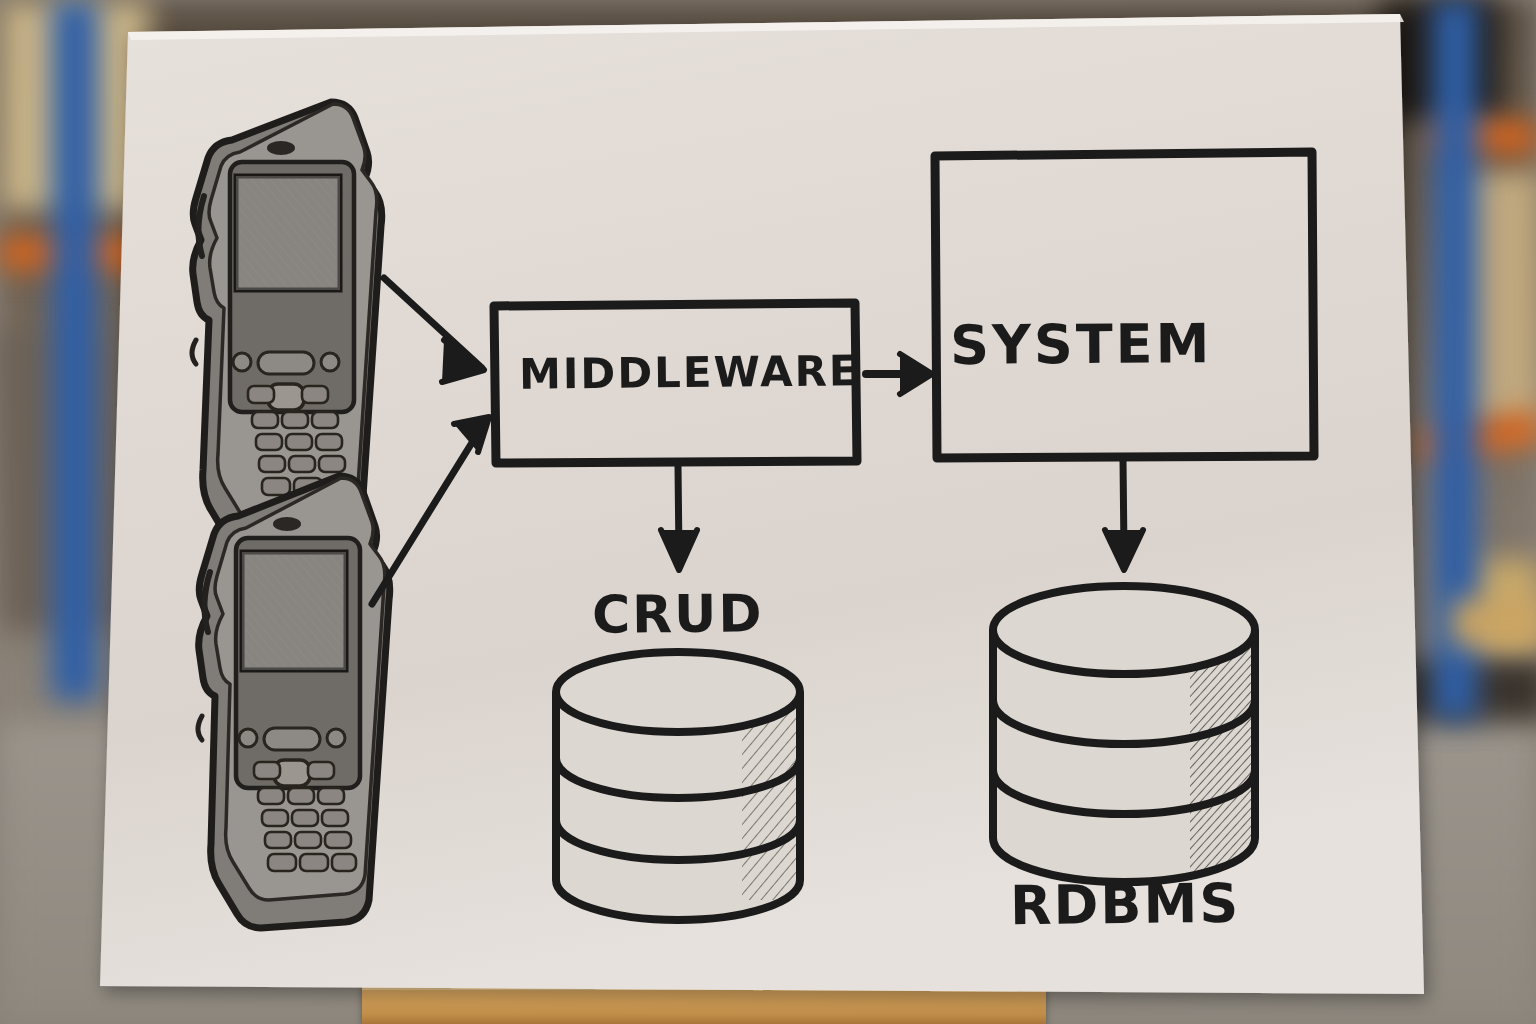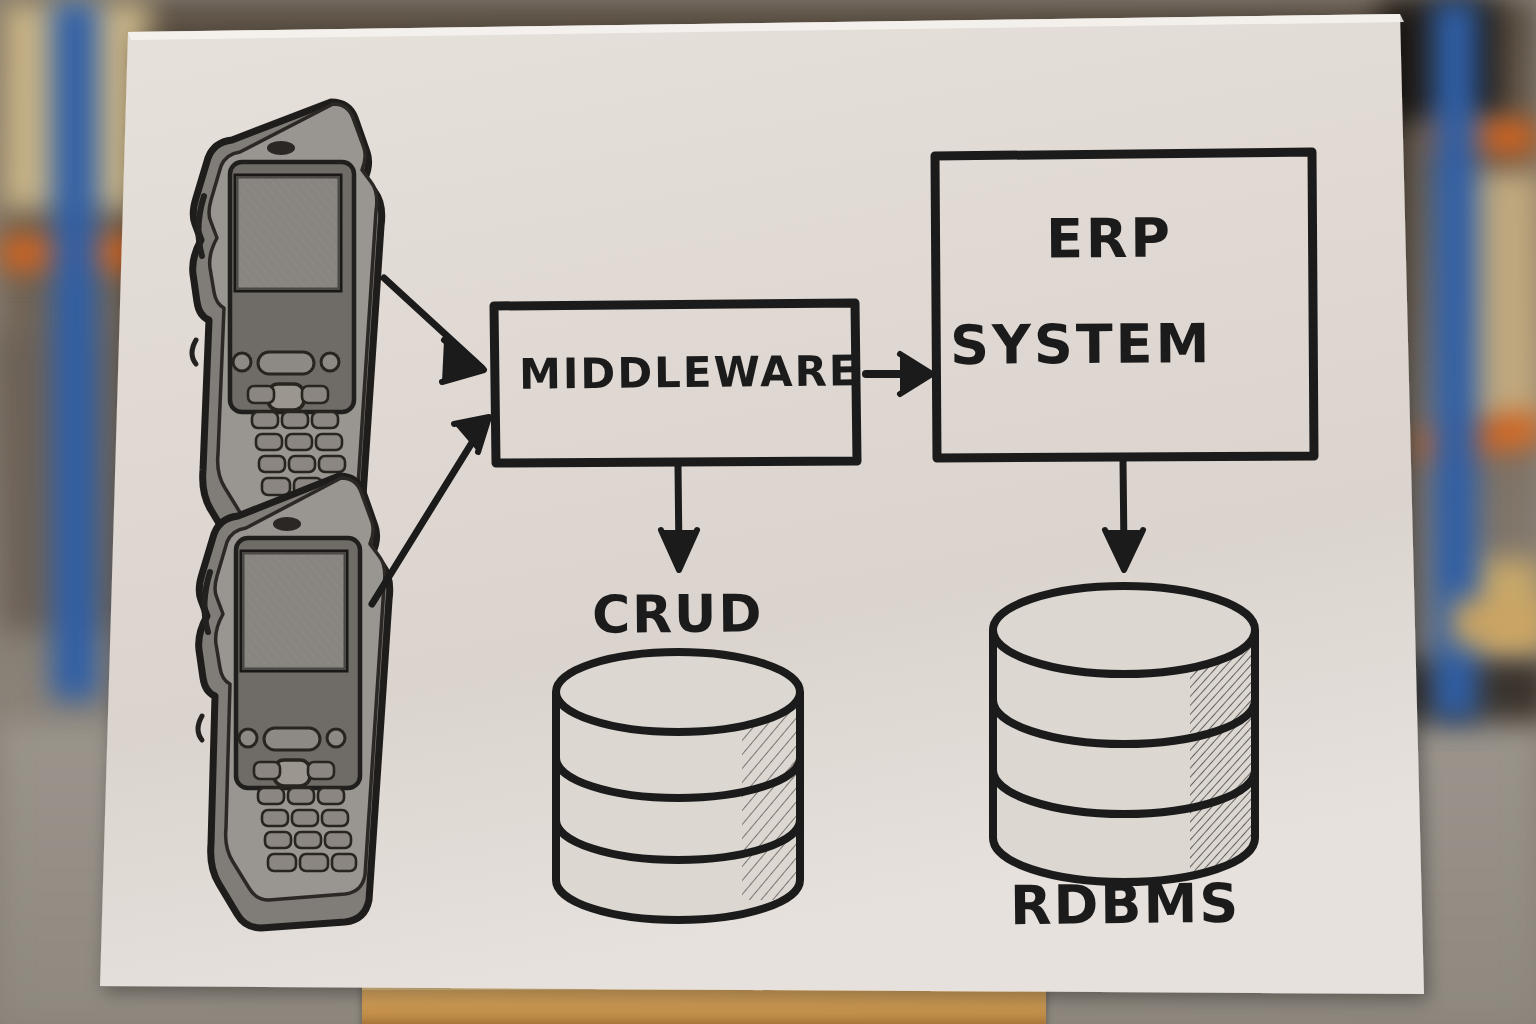--- a/index.html
+++ b/index.html
@@ -234,18 +234,17 @@
         <path d="M1190,596 L1268,596 L1268,900 L1190,900 Z" fill="url(#hatchDark)" opacity="0.85"></path>
       </g>
       <path d="M993,630 L993,838 a131,44 0 0 0 262,0 L1255,630" fill="none" stroke="#1b1b1b" stroke-width="8" stroke-linejoin="round"></path>
       <ellipse cx="1124" cy="630" rx="131" ry="44" fill="#ddd7d1" stroke="#1b1b1b" stroke-width="8"></ellipse>
       <path d="M993,700 a131,44 0 0 0 262,0" fill="none" stroke="#1b1b1b" stroke-width="8"></path>
       <path d="M993,770 a131,44 0 0 0 262,0" fill="none" stroke="#1b1b1b" stroke-width="8"></path>
     </g>
   </svg>
 
   <div class="hw" id="lbl-middleware">MIDDLEWARE</div>
-  <div class="hw" id="lbl-erp">ERP</div>
   <div class="hw" id="lbl-system">SYSTEM</div>
   <div class="hw" id="lbl-crud">CRUD</div>
   <div class="hw" id="lbl-rdbms">RDBMS</div>
 
 </div>
 
 </body></html>

